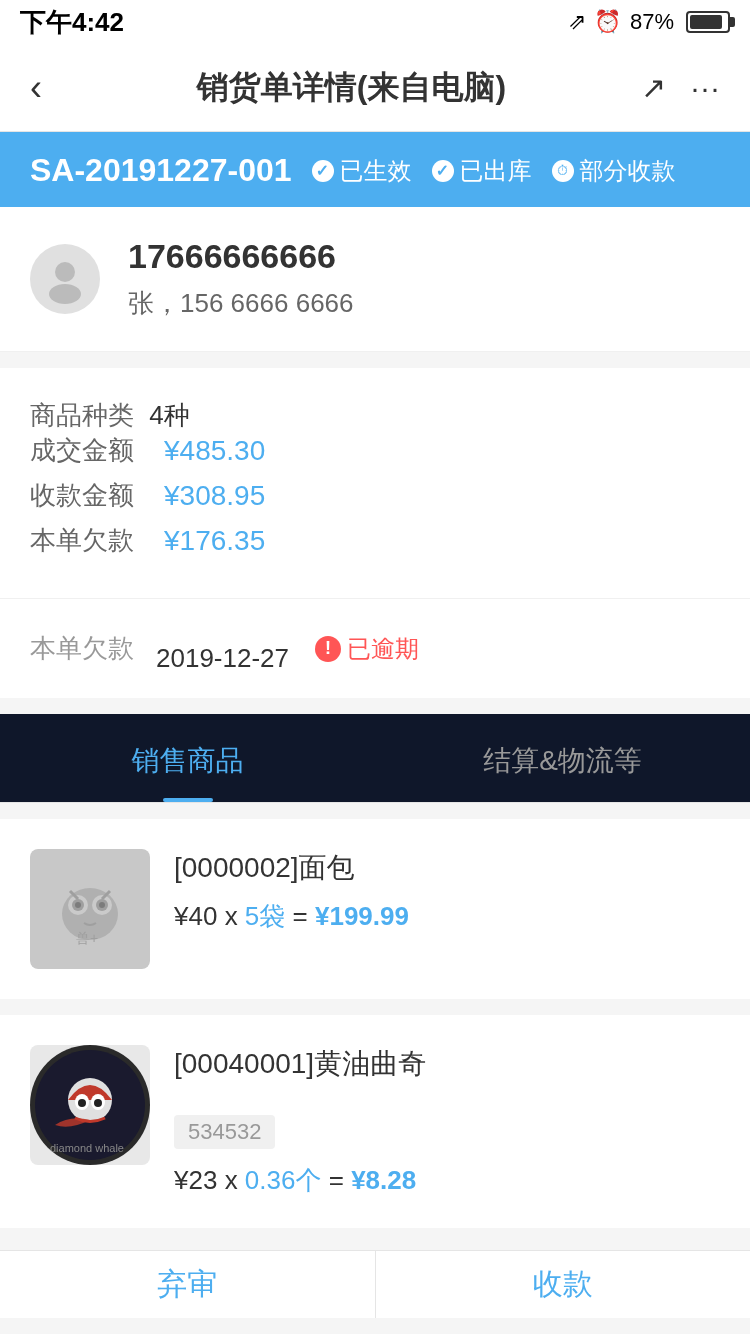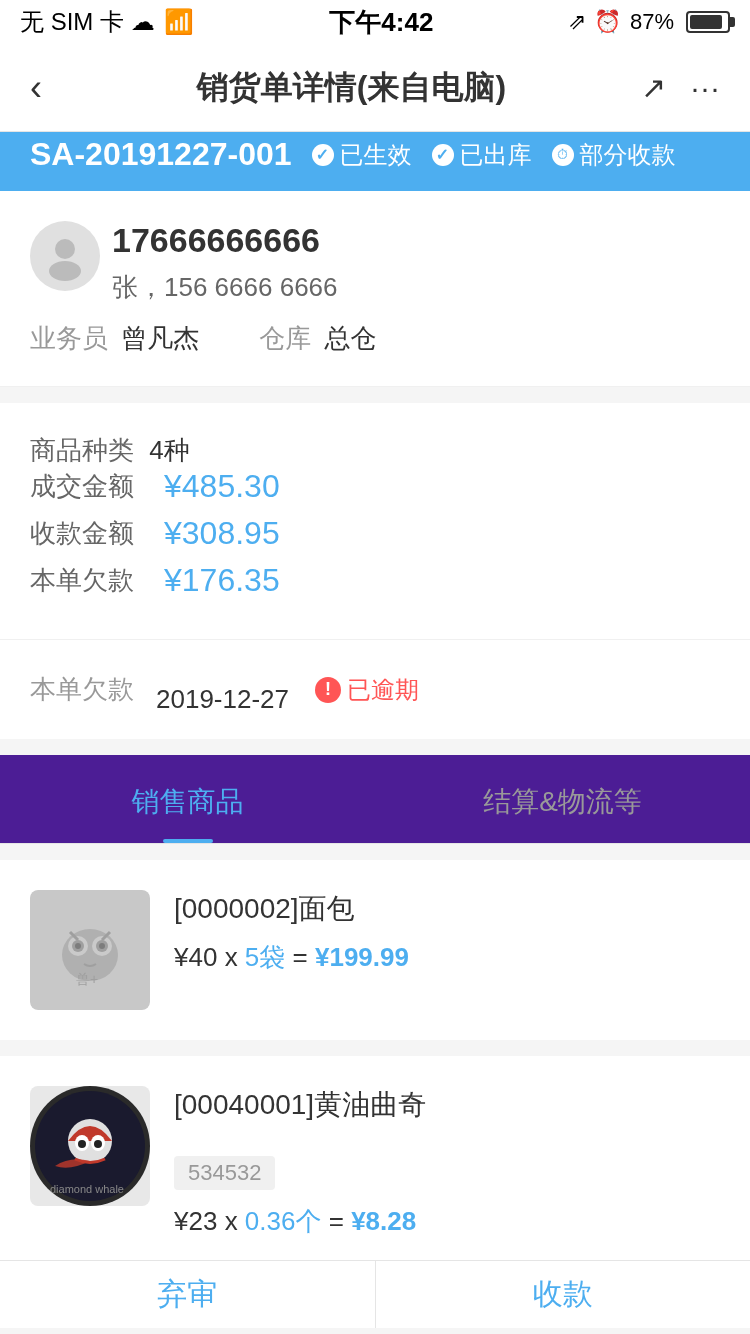--- a/index.html
+++ b/index.html
@@ -87,21 +87,21 @@
     }
     .nav-icon {
       font-size: 30px;
       color: #333;
       cursor: pointer;
     }
 
     
     .header-banner {
       background: #4DAEF0;
-      padding: 4px 30px 18px;
+      padding: 20px 30px 18px;
     }
     .banner-top {
       display: flex;
       align-items: center;
       gap: 20px;
       flex-wrap: wrap;
     }
     .order-number {
       font-size: 32px;
       font-weight: 700;
@@ -133,21 +133,22 @@
 
     
     .customer-section {
       background: #fff;
       padding: 30px;
       margin-top: 0;
       border-bottom: 1px solid #f0f0f0;
     }
     .customer-row {
       display: flex;
-      gap: 12px;
+      align-items: center;
+      gap: 28px;
     }
     .avatar {
       width: 70px;
       height: 70px;
       border-radius: 50%;
       background: #e0e0e0;
       display: flex;
       align-items: center;
       justify-content: center;
       flex-shrink: 0;
@@ -195,21 +196,21 @@
     }
     .stats-row {
       display: flex;
       justify-content: flex-end;
       align-items: center;
       gap: 30px;
       margin-bottom: 10px;
       font-size: 26px;
     }
     .stats-label { color: #666; }
-    .stats-amount { color: #4DAEF0; font-size: 32px; }
+    .stats-amount { color: #4DAEF0; font-size: 28px; }
 
     
     .due-section {
       background: #fff;
       padding: 24px 30px;
       display: flex;
       align-items: center;
       gap: 16px;
       font-size: 26px;
       color: #666;
@@ -234,21 +235,21 @@
       display: inline-flex;
       align-items: center;
       justify-content: center;
       color: #fff;
       font-weight: 700;
       font-size: 18px;
     }
 
     
     .tabs {
-      background: #4c1d95;
+      background: #0f172a;
       display: flex;
       border-bottom: 1px solid #e5e5e5;
     }
     .tab {
       flex: 1;
       text-align: center;
       padding: 28px 0 22px;
       font-size: 28px;
       color: #999;
       cursor: pointer;
@@ -312,21 +313,21 @@
     .product-price {
       font-size: 26px;
       color: #333;
     }
     .price-qty { color: #4DAEF0; }
     .price-total { color: #4DAEF0; font-weight: 600; }
 
     
     .bottom-bar {
       position: fixed;
-      bottom: 6px;
+      bottom: 16px;
       left: 0;
       width: 750px;
       height: 68px;
       background: #fff;
       border-top: 1px solid #e5e5e5;
       display: flex;
     }
     .bottom-btn {
       flex: 1;
       display: flex;
@@ -360,24 +361,20 @@
       align-items: center;
       justify-content: center;
       overflow: hidden;
       text-align: center;
     }
   </style>
 </head>
 <body>
 
 <div class="status-bar">
-  <div class="status-left">
-    <span>无 SIM 卡 ☁</span>
-    <span>📶</span>
-  </div>
   <div class="status-center">下午4:42</div>
   <div class="status-right">
     <span>⇗</span>
     <span>⏰</span>
     <span>87%</span>
     <div class="battery-icon">
       <div class="battery-fill"></div>
     </div>
   </div>
 </div>
@@ -421,30 +418,20 @@
       <svg class="avatar-svg" viewBox="0 0 50 50" fill="none" xmlns="http://www.w3.org/2000/svg">
         <circle cx="25" cy="18" r="10" fill="#bbb"></circle>
         <ellipse cx="25" cy="40" rx="16" ry="10" fill="#bbb"></ellipse>
       </svg>
     </div>
     <div>
       <div class="customer-name">17666666666</div>
       <div class="customer-info">张，156 6666 6666</div>
     </div>
   </div>
-  <div class="customer-meta">
-    <div>
-      <span class="meta-label">业务员</span>
-      <span class="meta-value">曾凡杰</span>
-    </div>
-    <div>
-      <span class="meta-label">仓库</span>
-      <span class="meta-value">总仓</span>
-    </div>
-  </div>
 </div>
 
 <div class="divider"></div>
 
 <div class="stats-section">
   <div class="stats-left">
     <span>商品种类</span>
     <span class="stats-count">4种</span>
   </div>
   <div class="stats-right">

